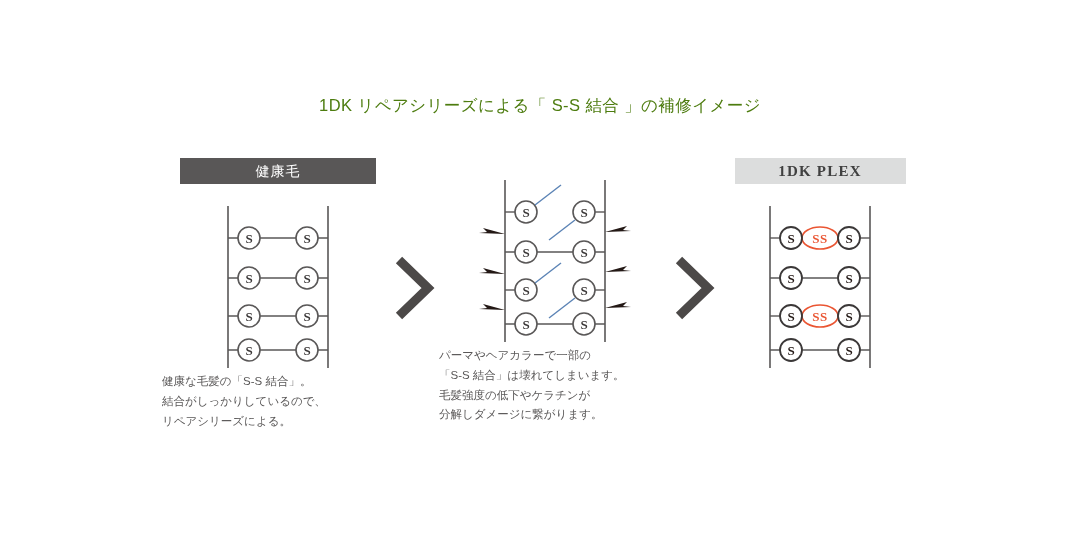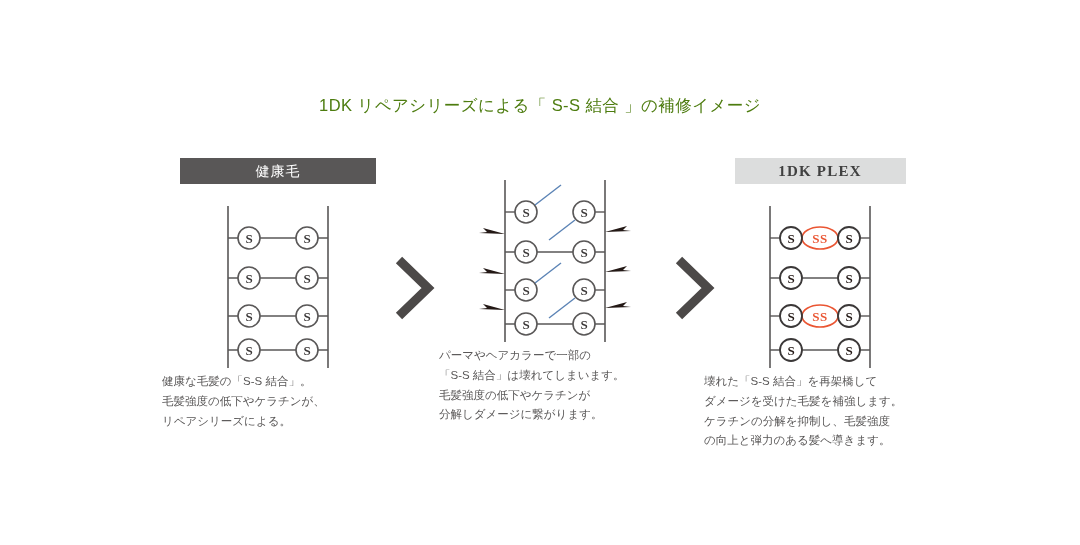--- a/index.html
+++ b/index.html
@@ -128,21 +128,21 @@
         <circle cx="87" cy="148" r="11" fill="#ffffff" stroke="#595757" stroke-width="1.6"></circle>
         <text x="87" y="153" font-size="13" font-weight="bold" text-anchor="middle" fill="#3b3838" font-family="Liberation Serif, serif">S</text>
         <circle cx="145" cy="148" r="11" fill="#ffffff" stroke="#595757" stroke-width="1.6"></circle>
         <text x="145" y="153" font-size="13" font-weight="bold" text-anchor="middle" fill="#3b3838" font-family="Liberation Serif, serif">S</text>
       </g>
     </svg>
   </div>
 
   <div class="caption">
     <div>健康な毛髪の「S-S 結合」。</div>
-    <div>毛髪強度の低下やケラチンが、</div>
+    <div>結合がしっかりしているので、</div>
     <div>リペアシリーズによる。</div>
   </div>
 </div>
 
 <div class="chevron" id="chevron-1">
   <svg width="46" height="66" viewBox="0 0 46 66" xmlns="http://www.w3.org/2000/svg">
     <polyline points="7,5 36,33 7,61" fill="none" stroke="#4c4948" stroke-width="9" stroke-linecap="butt" stroke-linejoin="miter"></polyline>
   </svg>
 </div>
 
@@ -264,19 +264,13 @@
       <g>
         <line x1="66" y1="148" x2="166" y2="148" stroke="#595757" stroke-width="1.4"></line>
         <circle cx="87" cy="148" r="11" fill="#ffffff" stroke="#3b3838" stroke-width="1.8"></circle>
         <text x="87" y="153" font-size="13" font-weight="bold" text-anchor="middle" fill="#231815" font-family="Liberation Serif, serif">S</text>
         <circle cx="145" cy="148" r="11" fill="#ffffff" stroke="#3b3838" stroke-width="1.8"></circle>
         <text x="145" y="153" font-size="13" font-weight="bold" text-anchor="middle" fill="#231815" font-family="Liberation Serif, serif">S</text>
       </g>
     </svg>
   </div>
 
-  <div class="caption">
-    <div>壊れた「S-S 結合」を再架橋して</div>
-    <div>ダメージを受けた毛髪を補強します。</div>
-    <div>ケラチンの分解を抑制し、毛髪強度</div>
-    <div>の向上と弾力のある髪へ導きます。</div>
-  </div>
 </div>
 
 </body></html>

